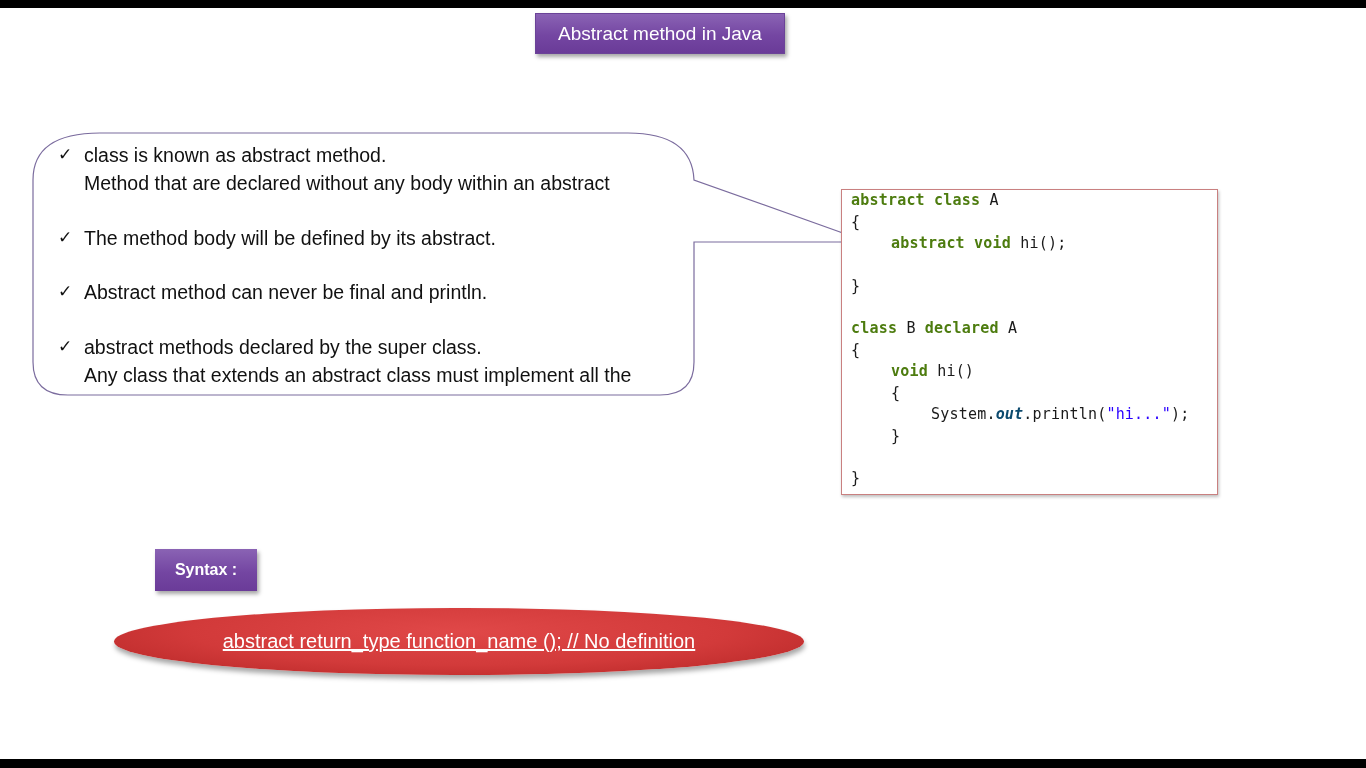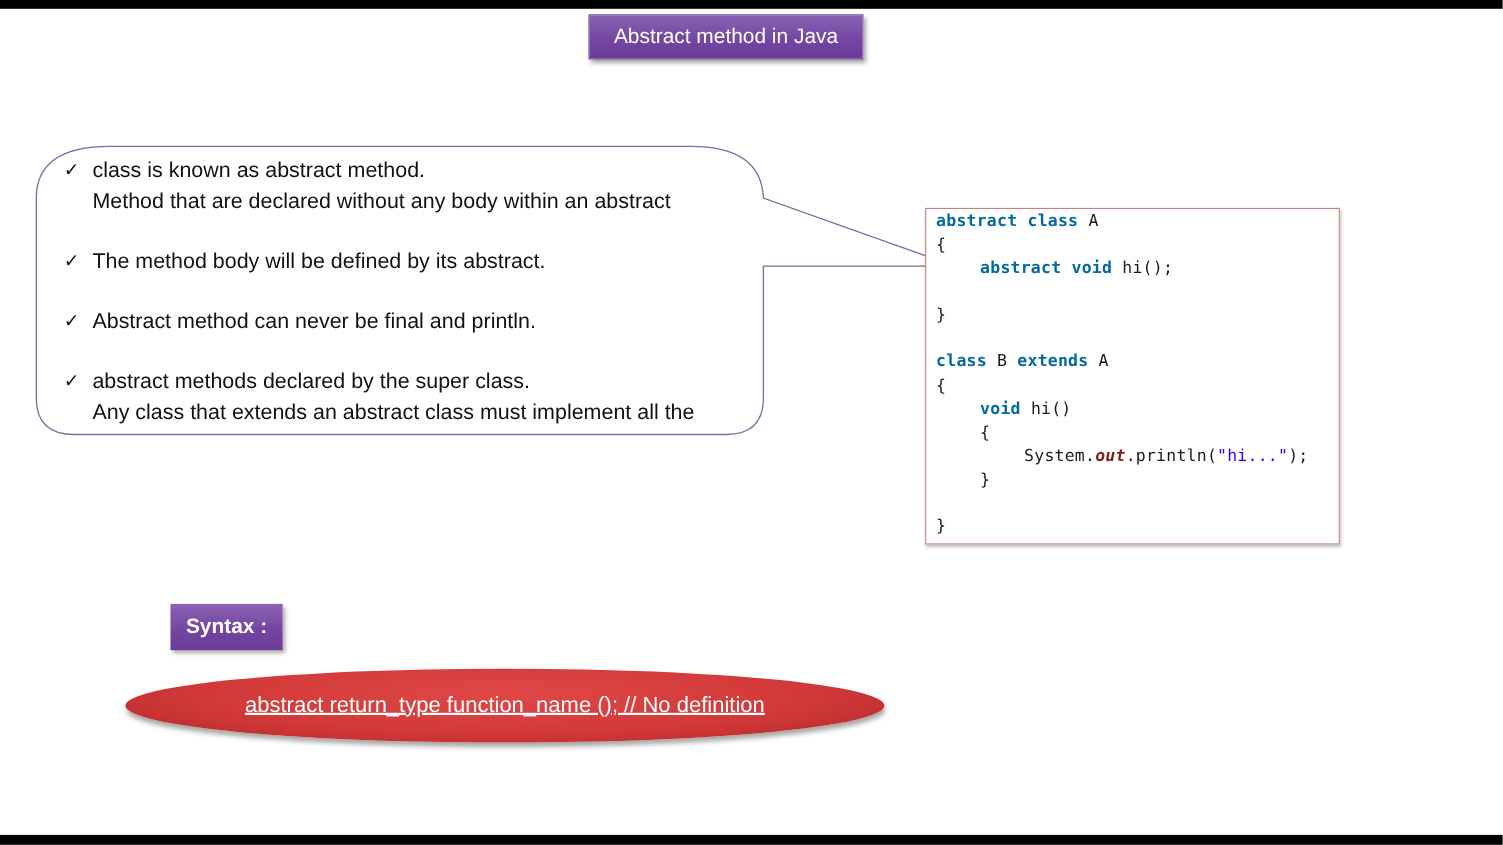--- a/index.html
+++ b/index.html
@@ -21,27 +21,27 @@
   .b1 { position:absolute; top:0; }
   .b2 { position:absolute; top:83px; }
   .b3 { position:absolute; top:137px; }
   .b4 { position:absolute; top:192px; }
 
   .code-box { position:absolute; left:841px; top:189px; width:377px; height:306px;
     border:1px solid #c98080; background:#fff; box-sizing:border-box;
     box-shadow:1px 2px 3px rgba(0,0,0,0.25); }
   .code-line { position:absolute; left:9px; font-family:"DejaVu Sans Mono", monospace; font-size:15px;
     color:#1a1a1a; white-space:pre; letter-spacing:0.2px; }
-  .kw { color:#0369a1; font-weight:bold; }
-  .fld { color:#7f1d1d; font-weight:bold; font-style:italic; }
+  .kw { color:#4d7c0f; font-weight:bold; }
+  .fld { color:#0c4a6e; font-weight:bold; font-style:italic; }
   .str { color:#2a00ff; }
 
   .syntax-label { position:absolute; left:155px; top:549px; width:102px; height:42px;
     background:linear-gradient(#8a63b4,#7446a2 55%,#6a3b98); color:#fff; font-weight:bold;
-    font-size:19px; display:flex; align-items:center; justify-content:center;
+    font-size:16px; display:flex; align-items:center; justify-content:center;
     box-shadow:2px 3px 4px rgba(0,0,0,0.35); }
 
   .syntax-pill { position:absolute; left:114px; top:608px; width:690px; height:67px;
     border-radius:345px / 34px;
     background:radial-gradient(ellipse at 50% 35%, #e04848 0%, #d23a3a 55%, #b32424 100%);
     color:#fff; font-size:20px; display:flex; align-items:center; justify-content:center;
     box-shadow:1px 4px 5px rgba(0,0,0,0.35);text-decoration:underline; }
 </style>
 </head>
 <body>
@@ -75,21 +75,21 @@
     <div>abstract methods declared by the super class.</div>
     <div>Any class that extends an abstract class must implement all the</div>
   </div>
 </div>
 
 <div class="code-box">
   <div class="code-line" style="top:1px"><span class="kw">abstract</span> <span class="kw">class</span><span> A</span></div>
   <div class="code-line" style="top:23px">{</div>
   <div class="code-line" style="top:44px; left:49px"><span class="kw">abstract</span> <span class="kw">void</span><span> hi();</span></div>
   <div class="code-line" style="top:87px">}</div>
-  <div class="code-line" style="top:129px"><span class="kw">class</span><span> B </span><span class="kw">extends</span><span> A</span></div>
+  <div class="code-line" style="top:129px"><span class="kw">class</span><span> B </span><span class="kw">declared</span><span> A</span></div>
   <div class="code-line" style="top:151px">{</div>
   <div class="code-line" style="top:172px; left:49px"><span class="kw">void</span><span> hi()</span></div>
   <div class="code-line" style="top:194px; left:49px">{</div>
   <div class="code-line" style="top:215px; left:89px"><span>System.</span><span class="fld">out</span><span>.println(</span><span class="str">"hi..."</span><span>);</span></div>
   <div class="code-line" style="top:237px; left:49px">}</div>
   <div class="code-line" style="top:279px">}</div>
 </div>
 
 <div class="syntax-label">
   <span>Syntax :</span>

